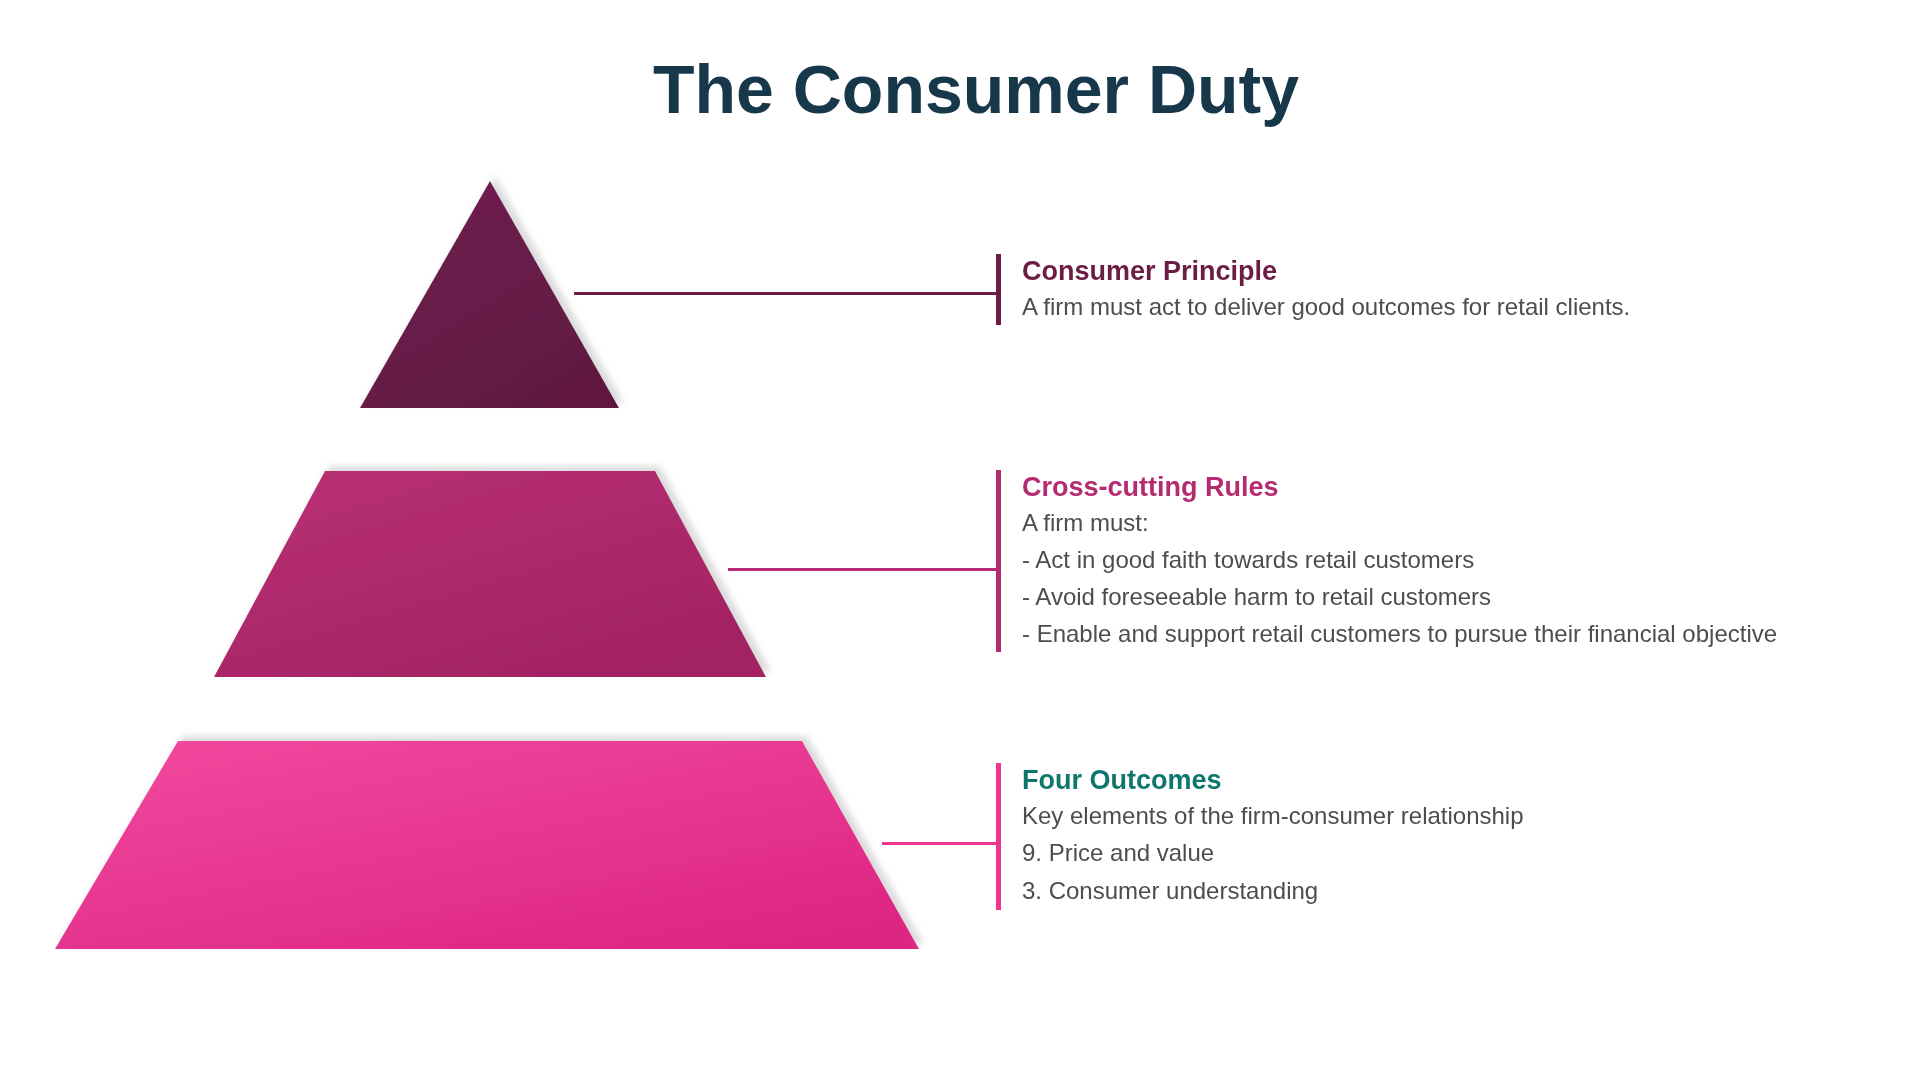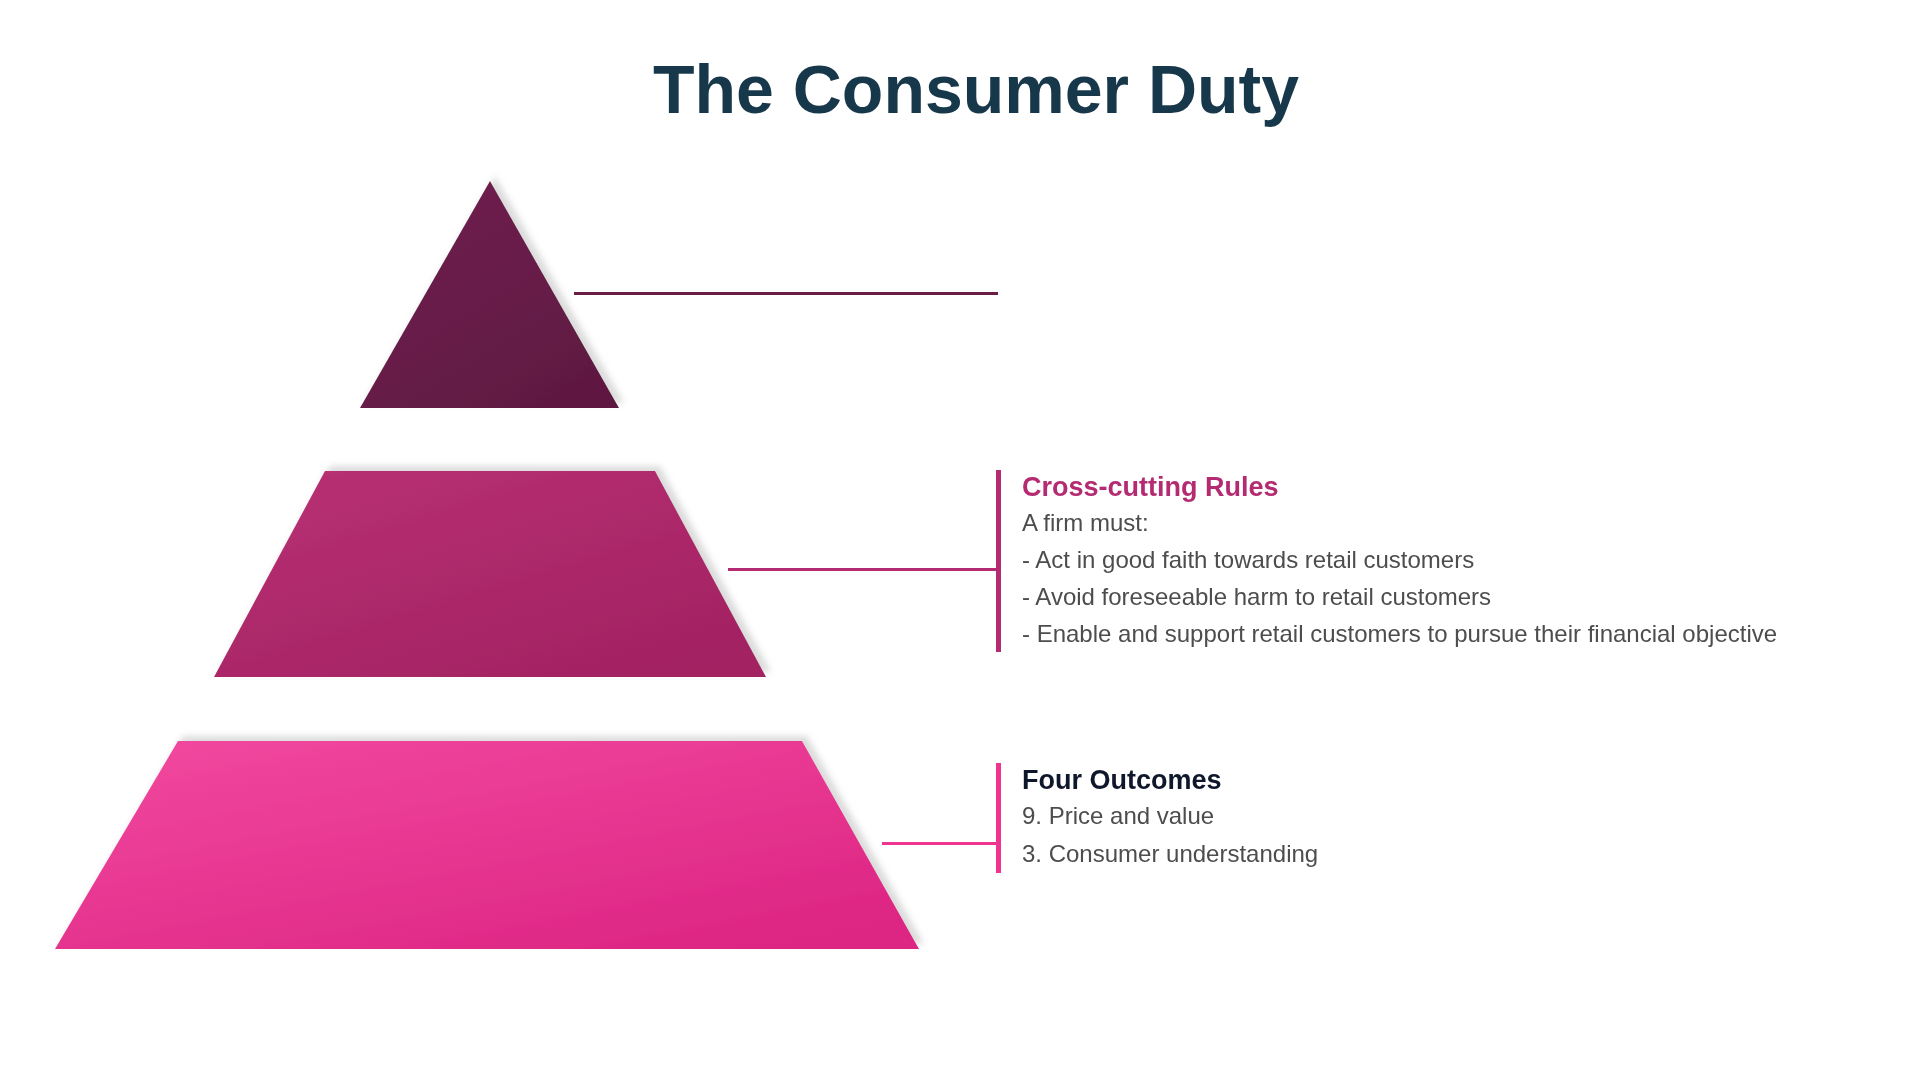--- a/index.html
+++ b/index.html
@@ -50,21 +50,21 @@
   .section.s2 { top: 470px; border-left-color: #B42B72; width: 905px; }
   .section.s3 { top: 763px; border-left-color: #EF3491; width: 880px; }
   .section h2 {
     margin: 0;
     font-size: 27px;
     line-height: 34px;
     font-weight: 700;
   }
   .s1 h2 { color: #6B1D46; }
   .s2 h2 { color: #B42B72; }
-  .s3 h2 { color: #0f172a; }
+  .s3 h2 { color: #0f766e; }
   .body-line {
     font-size: 24px;
     line-height: 37px;
     color: #4D4D4D;
     white-space: nowrap;
   }
   .outcomes-grid {
     display: grid;
     grid-template-columns: 442px auto;
     grid-template-rows: repeat(2, 38px);
@@ -99,30 +99,35 @@
     </defs>
     <polygon points="490,181 360,408 619,408" fill="url(#gradTier1)" filter="url(#liftShadow)"></polygon>
     <polygon points="325,471 655,471 766,677 214,677" fill="url(#gradTier2)" filter="url(#liftShadow)"></polygon>
     <polygon points="178,741 802,741 919,949 55,949" fill="url(#gradTier3)" filter="url(#liftShadow)"></polygon>
   </svg>
 
   <div class="connector c1"></div>
   <div class="connector c2"></div>
   <div class="connector c3"></div>
 
+  <div class="section s1">
+    <h2>Consumer Principle</h2>
+    <div class="body-line">A firm must act to deliver good outcomes for retail clients.</div>
+  </div>
 
   <div class="section s2">
     <h2>Cross-cutting Rules</h2>
     <div class="body-line">A firm must:</div>
     <div class="body-line">- Act in good faith towards retail customers</div>
     <div class="body-line">- Avoid foreseeable harm to retail customers</div>
     <div class="body-line">- Enable and support retail customers to pursue their financial objective</div>
   </div>
 
   <div class="section s3">
     <h2>Four Outcomes</h2>
+    <div class="body-line">Key elements of the firm-consumer relationship</div>
     <div class="outcomes-grid">
       <div class="body-line">9. Price and value</div>
       <div class="body-line">3. Consumer understanding</div>
     </div>
   </div>
 
 </div>
 
 </body></html>

